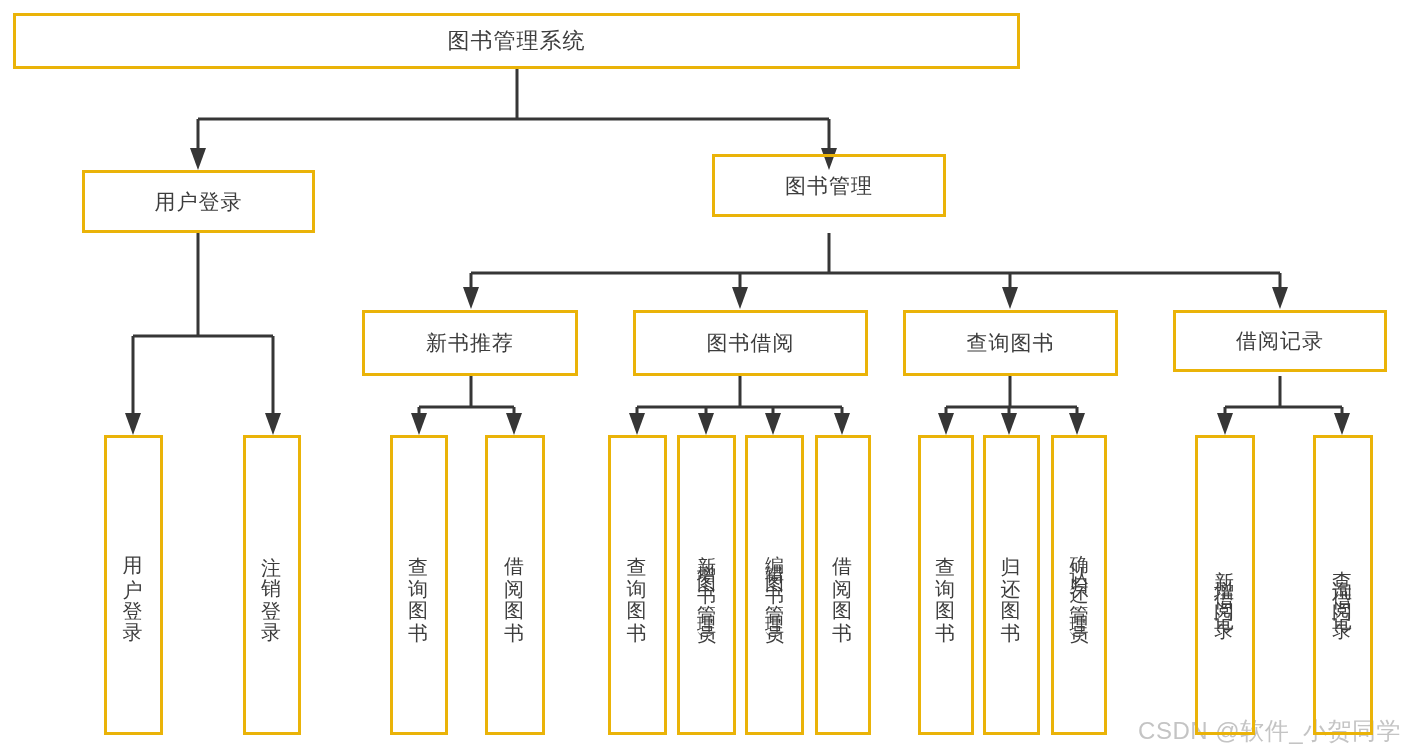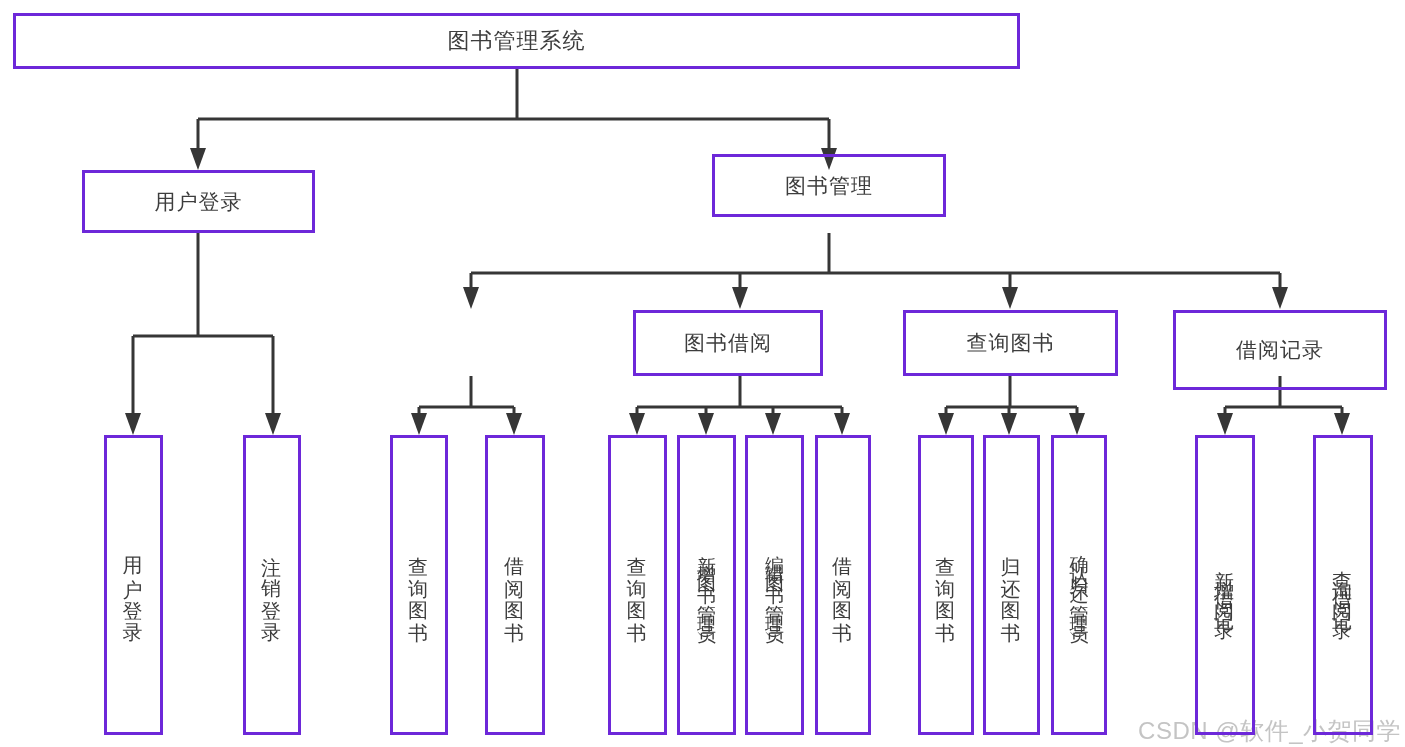--- a/index.html
+++ b/index.html
@@ -13,21 +13,21 @@
   }
   .connectors {
     position: absolute;
     left: 0; top: 0;
     width: 1405px; height: 747px;
     z-index: 2;
   }
   .node {
     position: absolute;
     box-sizing: border-box;
-    border: 3px solid #6d28d9;
+    border: 3px solid #eab308;
     background: transparent;
     display: flex;
     align-items: center;
     justify-content: center;
     color: #3d3d3d;
     z-index: 3;
   }
   .node.h { font-size: 21px; letter-spacing: 1px; }
   .node.root-box { font-size: 22px; }
   .leaf span {
@@ -111,27 +111,30 @@
     <span>图书管理系统</span>
   </div>
 
   <div class="node h" style="left:82px;top:170px;width:233px;height:63px;">
     <span>用户登录</span>
   </div>
   <div class="node h" style="left:712px;top:154px;width:234px;height:63px;text-align:center;">
     <span>图书管理</span>
   </div>
 
-  <div class="node h" style="left:633px;top:310px;width:190px;height:66px;">
+  <div class="node h" style="left:362px;top:310px;width:216px;height:66px;">
+    <span>新书推荐</span>
+  </div>
+  <div class="node h" style="left:633px;top:310px;width:235px;height:66px;">
     <span>图书借阅</span>
   </div>
   <div class="node h" style="left:903px;top:310px;width:215px;height:66px;">
     <span>查询图书</span>
   </div>
-  <div class="node h" style="left:1173px;top:310px;width:214px;height:80px;">
+  <div class="node h" style="left:1173px;top:310px;width:214px;height:62px;">
     <span>借阅记录</span>
   </div>
 
   <div class="node leaf ls-a" style="left:104px;top:435px;width:59px;height:300px;">
     <span>用户登录</span>
   </div>
   <div class="node leaf ls-a" style="left:243px;top:435px;width:58px;height:300px;">
     <span>注销登录</span>
   </div>
   <div class="node leaf ls-a" style="left:390px;top:435px;width:58px;height:300px;">

